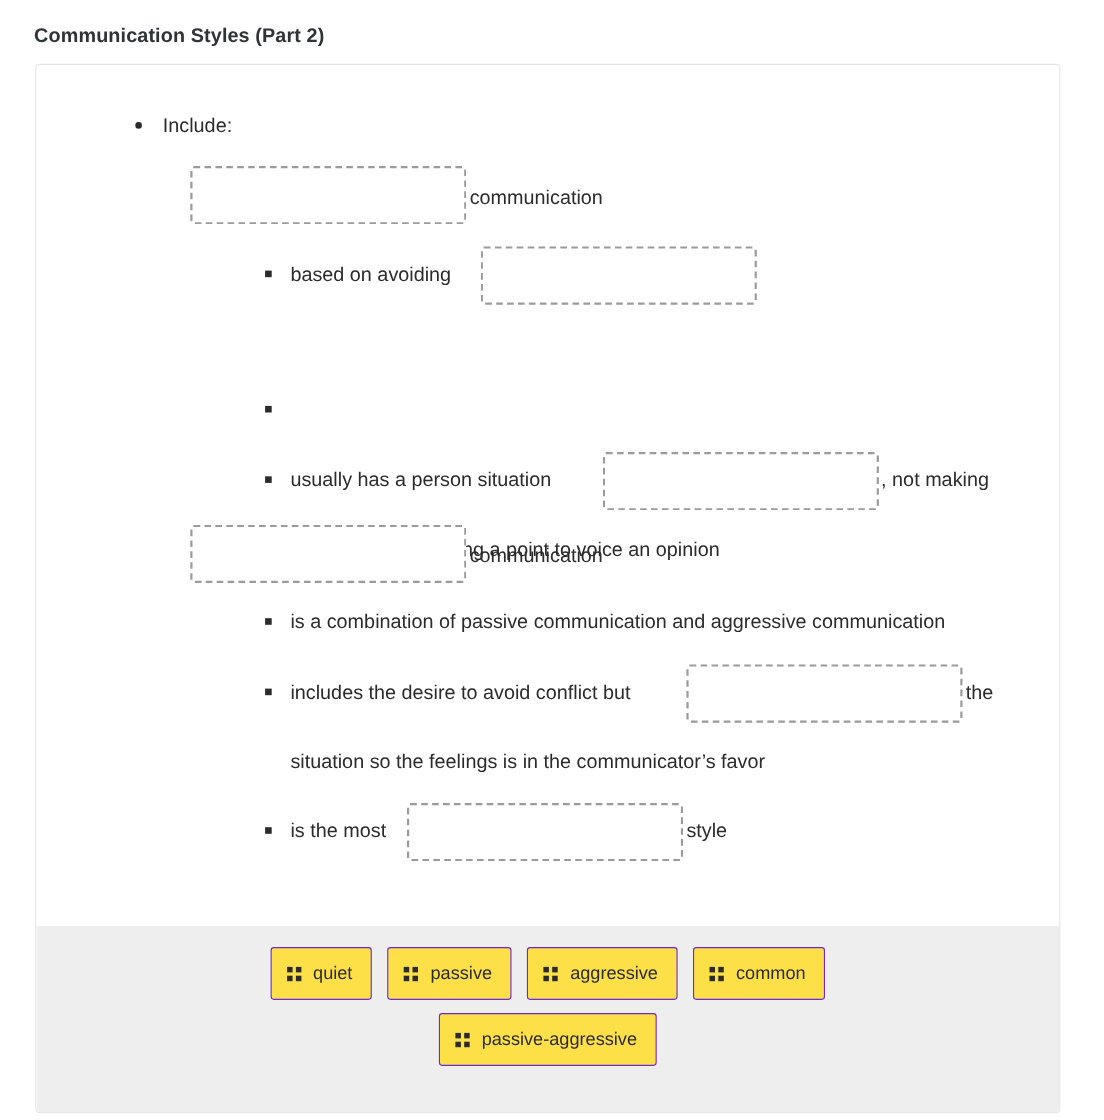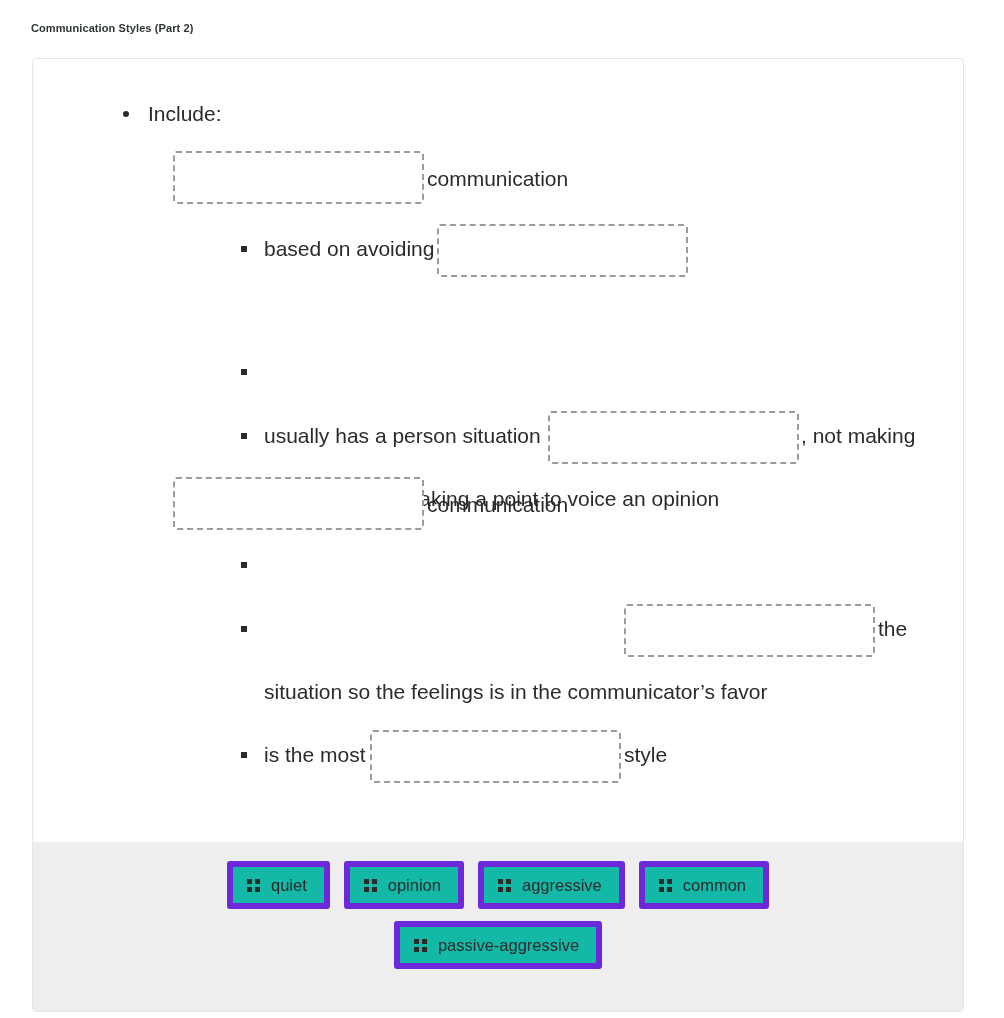--- a/index.html
+++ b/index.html
@@ -21,21 +21,21 @@
     width: 1004px;
     height: 1018px;
     box-sizing: border-box;
   }
 
   
   .page-title {
     position: absolute;
     left: 31px;
     top: 22px;
-    font-size: 11px;
+    font-size: 18px;
     font-weight: bold;
     letter-spacing: 0.1px;
     color: #2f3437;
     white-space: nowrap;
   }
 
   
   .card {
     position: absolute;
     left: 32px;
@@ -50,21 +50,21 @@
   }
 
   
   .body-area {
     position: relative;
     height: 783px;
   }
 
   .line {
     position: absolute;
-    font-size: 21px;
+    font-size: 18px;
     line-height: 22px;
     color: #2b2b2b;
     white-space: nowrap;
   }
 
   
   .bullet-disc,
   .bullet-circle,
   .bullet-square {
     position: absolute;
@@ -120,22 +120,22 @@
     gap: 14px;
     margin-bottom: 12px;
   }
   .tile {
     display: flex;
     align-items: center;
     gap: 11px;
     box-sizing: border-box;
     height: 48px;
     padding: 0 17px 0 14px;
-    background: #14b8a6;
-    border: 6px solid #6d28d9;
+    background: #fde047;
+    border: 1px solid #6d28d9;
     border-radius: 3px;
     font-size: 16.5px;
     color: #2b2b2b;
     cursor: grab;
     white-space: nowrap;
   }
   .grip {
     display: grid;
     grid-template-columns: 5px 5px;
     grid-template-rows: 5px 5px;
@@ -178,22 +178,24 @@
       <div class="line" style="left:231px; top:366px;">usually has a person situation</div>
       <div class="dropzone" style="left:515px; top:352px; width:251px;"></div>
       <div class="line" style="left:768px; top:366px;">, not making</div>
       <div class="line" style="left:231px; top:429px;">feelings or not making a point to voice an opinion</div>
 
       <div class="bullet-circle" style="left:150px; top:441px;"></div>
       <div class="dropzone" style="left:140px; top:418px; width:251px;"></div>
       <div class="line" style="left:394px; top:435px;">communication</div>
 
       <div class="bullet-square" style="left:208px; top:503px;"></div>
+      <div class="line" style="left:231px; top:495px;">is a combination of passive communication and aggressive communication</div>
 
       <div class="bullet-square" style="left:208px; top:567px;"></div>
+      <div class="line" style="left:231px; top:559px;">includes the desire to avoid conflict but</div>
       <div class="dropzone" style="left:591px; top:545px; width:251px;"></div>
       <div class="line" style="left:845px; top:559px;">the</div>
       <div class="line" style="left:231px; top:622px;">situation so the feelings is in the communicator’s favor</div>
 
       <div class="bullet-square" style="left:208px; top:693px;"></div>
       <div class="line" style="left:231px; top:685px;">is the most</div>
       <div class="dropzone" style="left:337px; top:671px; width:251px;"></div>
       <div class="line" style="left:591px; top:685px;">style</div>
 
     </div>
@@ -211,21 +213,21 @@
               </span>
             <span class="tile-label">quiet</span>
           </div>
           <div class="tile">
             <span class="grip">
                 <i></i>
                 <i></i>
                 <i></i>
                 <i></i>
               </span>
-            <span class="tile-label">opinion</span>
+            <span class="tile-label">passive</span>
           </div>
           <div class="tile">
             <span class="grip">
                 <i></i>
                 <i></i>
                 <i></i>
                 <i></i>
               </span>
             <span class="tile-label">aggressive</span>
           </div>

